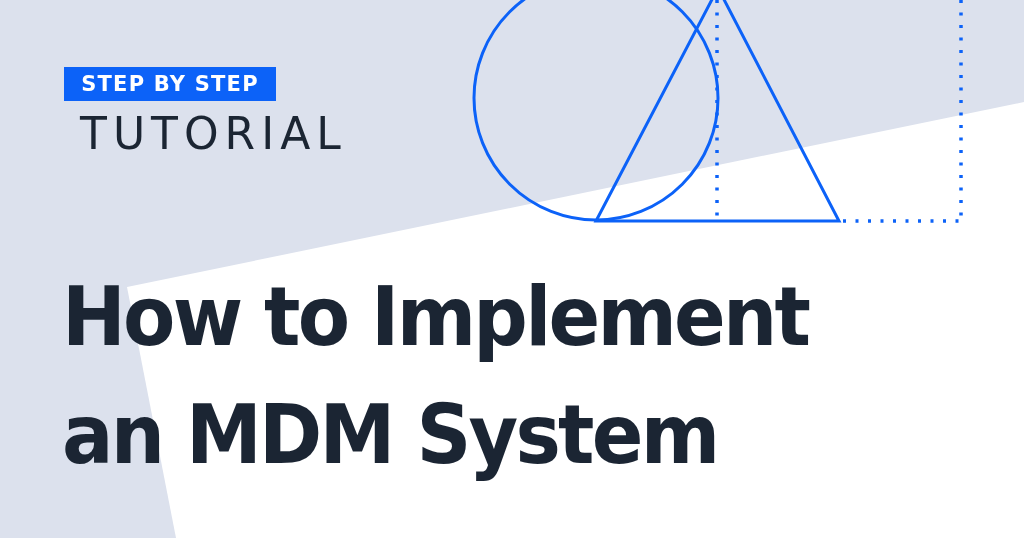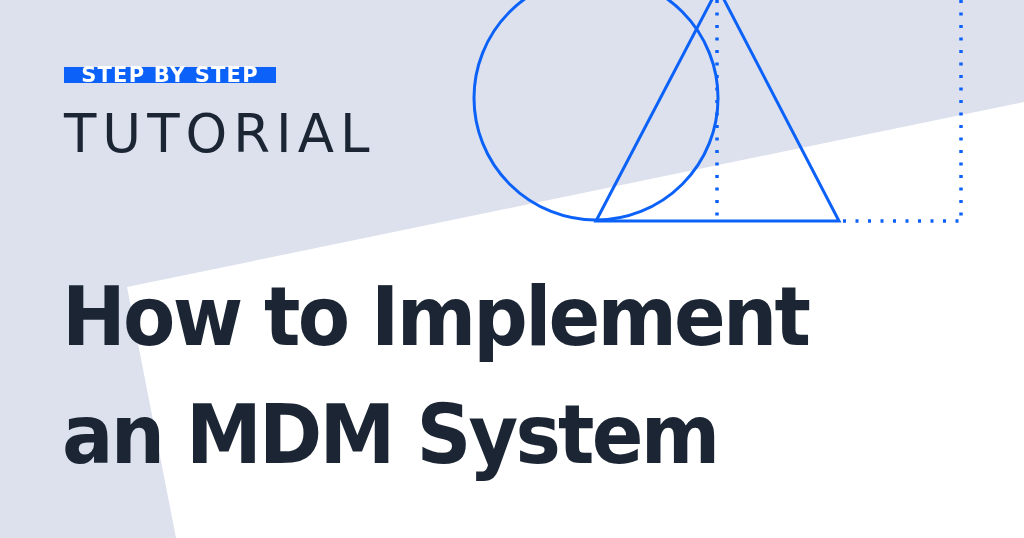--- a/index.html
+++ b/index.html
@@ -1,26 +1,26 @@
 <!DOCTYPE html>
 <html><head>
   <meta charset="utf-8">
   <style>
     html, body { margin: 0; padding: 0; }
     body { width: 1024px; height: 538px; overflow: hidden; background: #dce1ed; position: relative; font-family: "Liberation Sans", sans-serif; }
     .bg-svg { position: absolute; left: 0; top: 0; width: 1024px; height: 538px; }
     .badge {
-      position: absolute; left: 64px; top: 67px; height: 16px; width: 212px;
+      position: absolute; left: 64px; top: 67px; height: 34px; width: 212px;
       background: #0c62f8; color: #ffffff; font-family: "DejaVu Sans", sans-serif;
       font-weight: bold; font-size: 21px; letter-spacing: 1.2px;
       display: flex; align-items: center; justify-content: center; box-sizing: border-box;
     }
     .subtitle {
-      position: absolute; left: 64px; top: 108px; font-family: "DejaVu Sans", sans-serif;
-      font-size: 53px; letter-spacing: 6px; color: #1b2533; font-weight: normal; line-height: 52px;
+      position: absolute; left: 80px; top: 108px; font-family: "DejaVu Sans", sans-serif;
+      font-size: 44px; letter-spacing: 6px; color: #1b2533; font-weight: normal; line-height: 52px;
     }
     .headline {
       position: absolute; left: 62px; top: 258px; color: #1b2533;
       font-family: "DejaVu Sans", sans-serif; font-weight: bold; font-size: 82px;
       line-height: 118px; letter-spacing: -3px; transform: scaleX(0.93); transform-origin: left top;
     }
     .headline div { white-space: nowrap; }
   </style>
 </head>
 <body>

